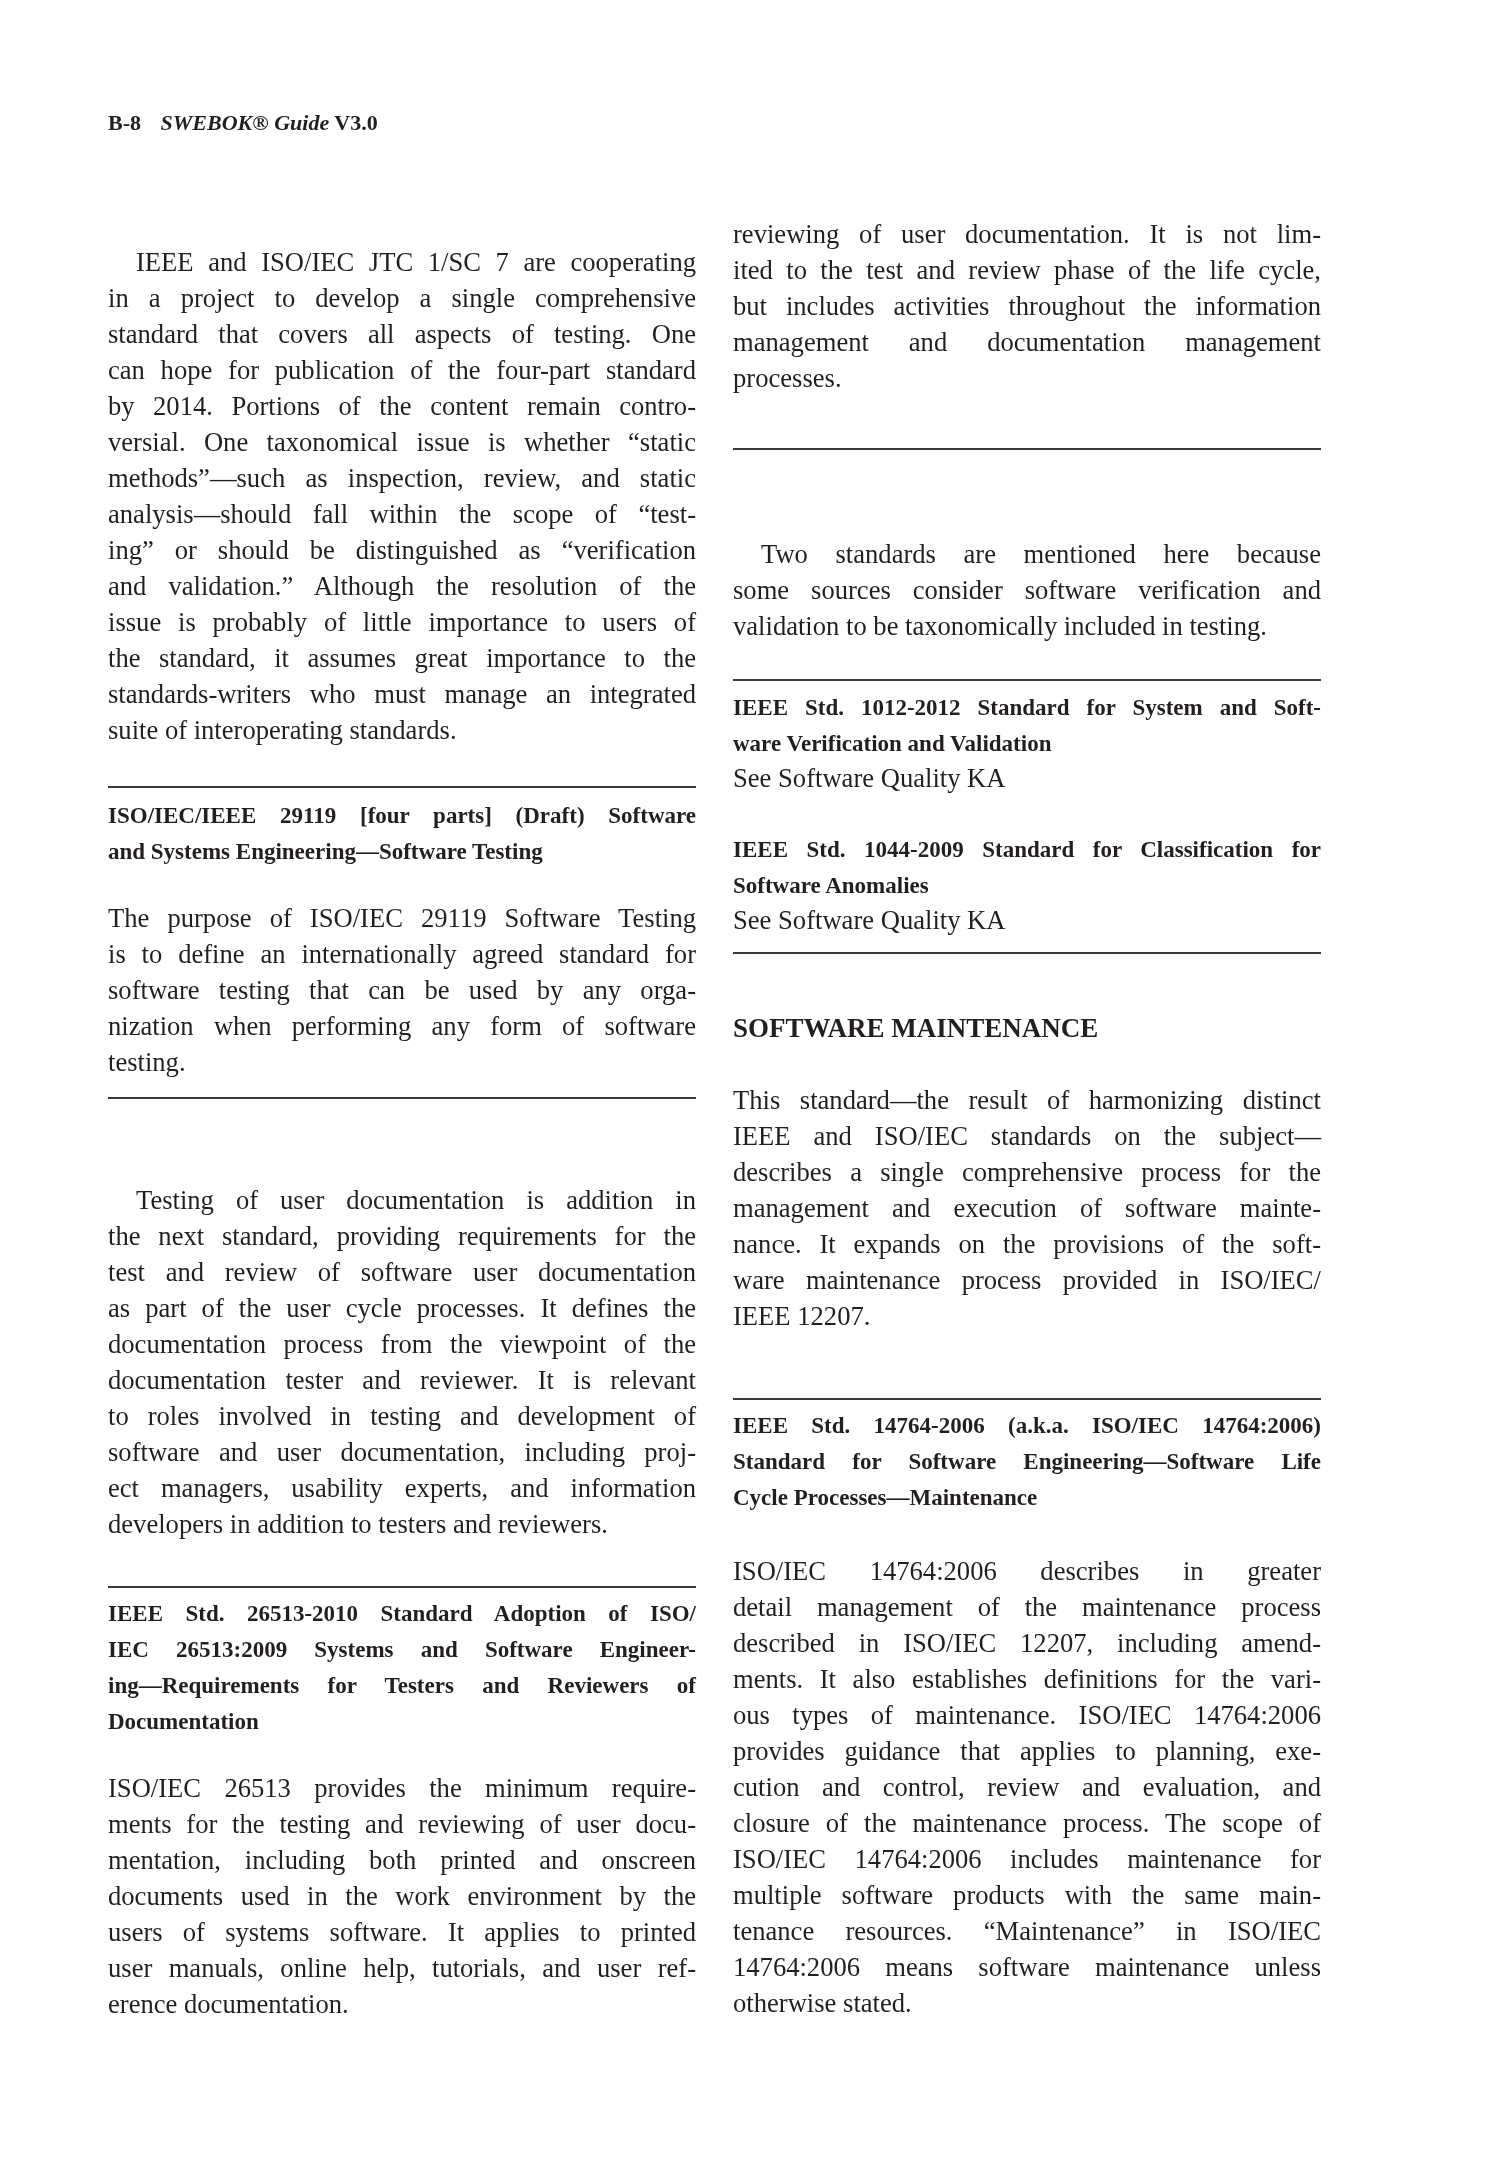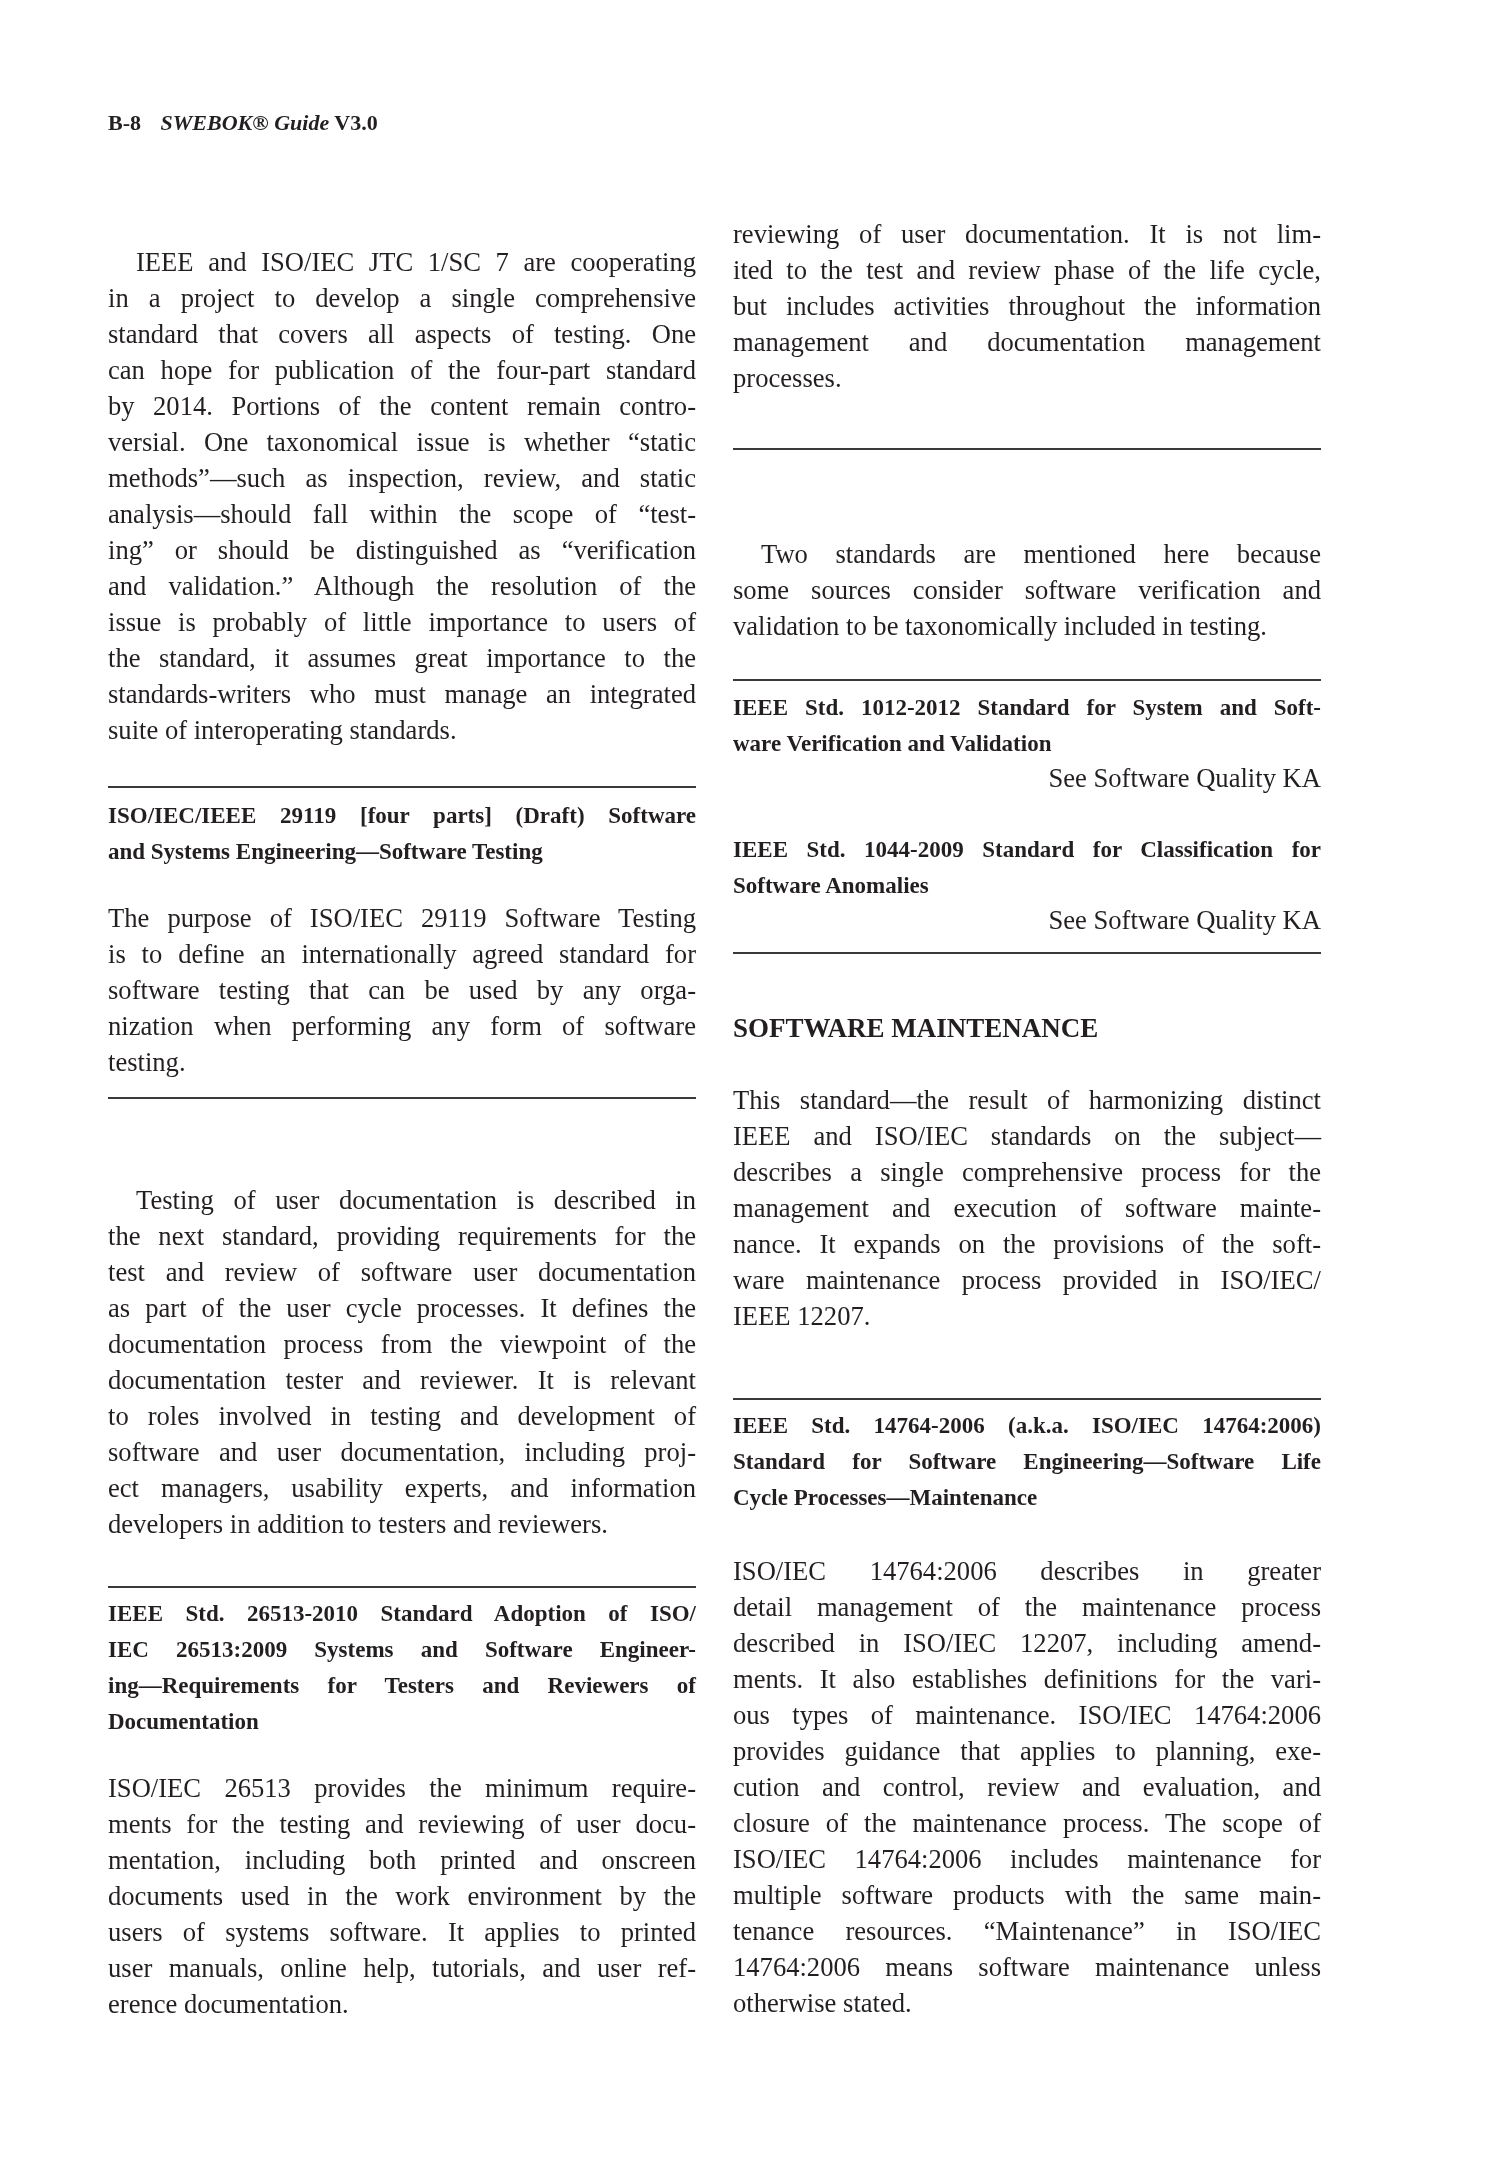--- a/index.html
+++ b/index.html
@@ -13,21 +13,21 @@
   .col.right { left:733px; }
   .blk { position:absolute; left:0; width:588px; }
   .para { font-size:26.6px; line-height:36px; }
   .para .ln { display:block; text-align:justify; text-align-last:justify; white-space:nowrap; height:36px; }
   .para .ln.last { text-align-last:left; }
   .para .ln.ind { text-indent:28px;margin-top:28px; }
   .bold { font-weight:bold; font-size:23px; line-height:36px; }
   .bold .ln { display:block; text-align:justify; text-align-last:justify; white-space:nowrap; height:36px; }
   .bold .ln.last { text-align-last:left; }
   .rule { position:absolute; left:0; width:588px; height:2px; background:#3a3a3a; }
-  .see { font-size:26.6px; line-height:36px; text-align:right; }
+  .see { font-size:26.6px; line-height:36px; text-align:left; }
   .sect { font-weight:bold; font-size:27px; line-height:36px; }
 </style>
 </head>
 <body>
 
 <div class="header">
   <span class="pg">B-8</span>
   <span class="ttl"><i>SWEBOK® Guide</i> <span>V3.0</span></span>
 </div>
 
@@ -55,21 +55,21 @@
     </div>
   <div class="blk para" style="top:900px">
       <span class="ln">The purpose of ISO/IEC 29119 Software Testing</span>
       <span class="ln">is to define an internationally agreed standard for</span>
       <span class="ln">software testing that can be used by any orga-</span>
       <span class="ln">nization when performing any form of software</span>
       <span class="ln last">testing.</span>
     </div>
   <div class="rule" style="top:1097px"></div>
   <div class="blk para" style="top:1154px">
-      <span class="ln ind">Testing of user documentation is described in</span>
+      <span class="ln ind">Testing of user documentation is addition in</span>
       <span class="ln">the next standard, providing requirements for the</span>
       <span class="ln">test and review of software user documentation</span>
       <span class="ln">as part of the user cycle processes. It defines the</span>
       <span class="ln">documentation process from the viewpoint of the</span>
       <span class="ln">documentation tester and reviewer. It is relevant</span>
       <span class="ln">to roles involved in testing and development of</span>
       <span class="ln">software and user documentation, including proj-</span>
       <span class="ln">ect managers, usability experts, and information</span>
       <span class="ln last">developers in addition to testers and reviewers.</span>
     </div>

